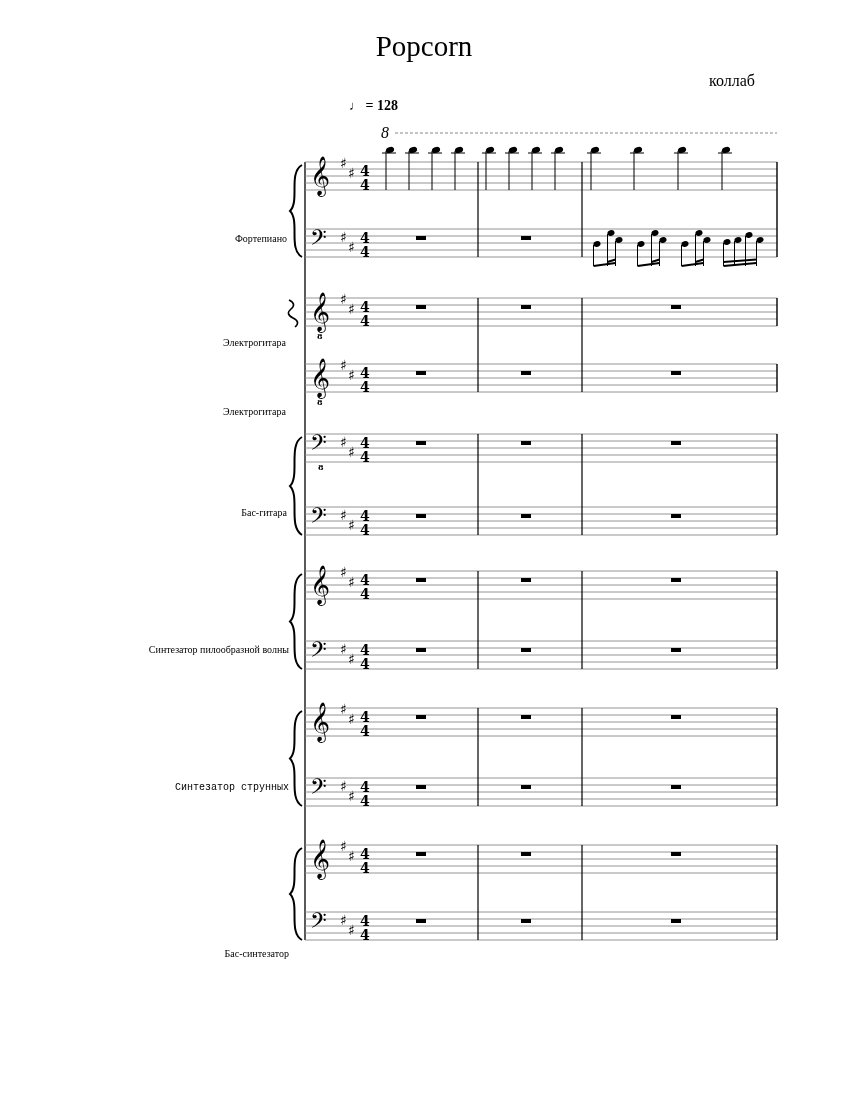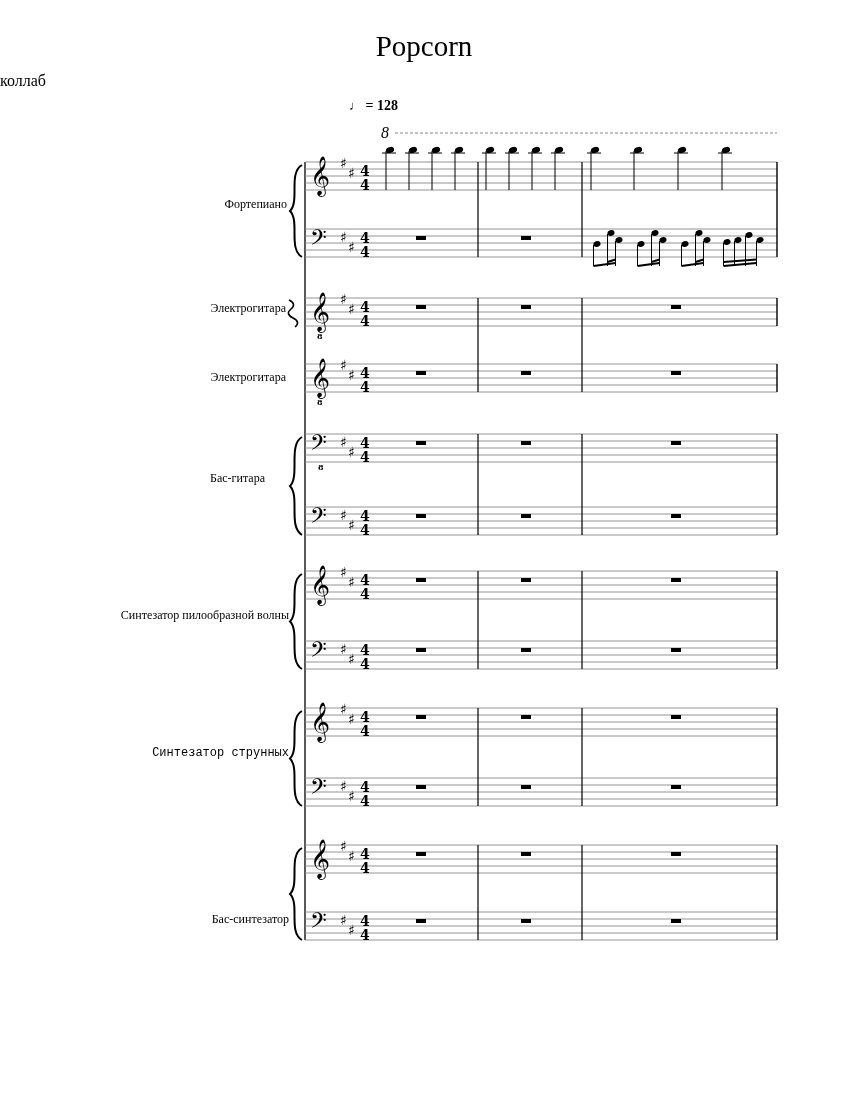--- a/index.html
+++ b/index.html
@@ -1,41 +1,41 @@
 <!DOCTYPE html>
 <html><head>
 <meta charset="utf-8">
 <style>
   html, body { margin: 0; padding: 0; background: #ffffff; }
   body { width: 850px; height: 1100px; position: relative; overflow: hidden;
          font-family: "Liberation Serif", "DejaVu Serif", serif; color: #000; }
   .title { position: absolute; top: 30px; left: 0; width: 850px; text-align: center;
            font-size: 29px; margin-left: -1px; }
-  .subtitle { position: absolute; top: 72px; left: 0; width: 739px; text-align: left; font-size: 16px; }
+  .subtitle { position: absolute; top: 72px; left: 0; width: 739px; text-align: right; font-size: 16px; padding-left: 16px; }
   .tempo { position: absolute; top: 98px; left: 349px; font-size: 14px; font-weight: bold; }
   .tempo .note { font-weight: normal; font-size: 13px; }
-  .label { position: absolute; font-size: 12px; text-align: right; white-space: nowrap; }
+  .label { position: absolute; font-size: 10px; text-align: right; white-space: nowrap; margin-top: 36px; }
   svg { position: absolute; left: 0; top: 0; }
   .ottava { position: absolute; top: 124px; left: 381px; font-style: italic; font-size: 16px; }
 </style>
 </head>
 <body>
 
 <div class="title">Popcorn</div>
 <div class="subtitle">коллаб</div>
 <div class="tempo">
   <span class="note">♩</span>
   <span>= 128</span>
 </div>
 <div class="ottava">8</div>
 
 <div class="label" style="top:197px; right:563px;">Фортепиано</div>
 <div class="label" style="top:301px; right:564px;">Электрогитара</div>
 <div class="label" style="top:370px; right:564px;">Электрогитара</div>
-<div class="label" style="top:471px; right:585px;">Бас-гитара</div>
+<div class="label" style="top:471px; right:563px;">Бас-гитара</div>
 <div class="label" style="top:608px; right:561px;">Синтезатор пилообразной волны</div>
 <div class="label" style="top:746px; right:561px;font-family:Liberation Mono, monospace;">Синтезатор струнных</div>
 <div class="label" style="top:912px; right:561px;">Бас-синтезатор</div>
 
 <svg id="score" width="850" height="1100" viewBox="0 0 850 1100" xmlns="http://www.w3.org/2000/svg">
     <line x1="305" y1="162" x2="305" y2="940" stroke="#000" stroke-width="1.3"></line>
     <line x1="305" y1="162" x2="777" y2="162" stroke="#888" stroke-width="0.9"></line>
     <line x1="305" y1="169" x2="777" y2="169" stroke="#888" stroke-width="0.9"></line>
     <line x1="305" y1="176" x2="777" y2="176" stroke="#888" stroke-width="0.9"></line>
     <line x1="305" y1="183" x2="777" y2="183" stroke="#888" stroke-width="0.9"></line>

